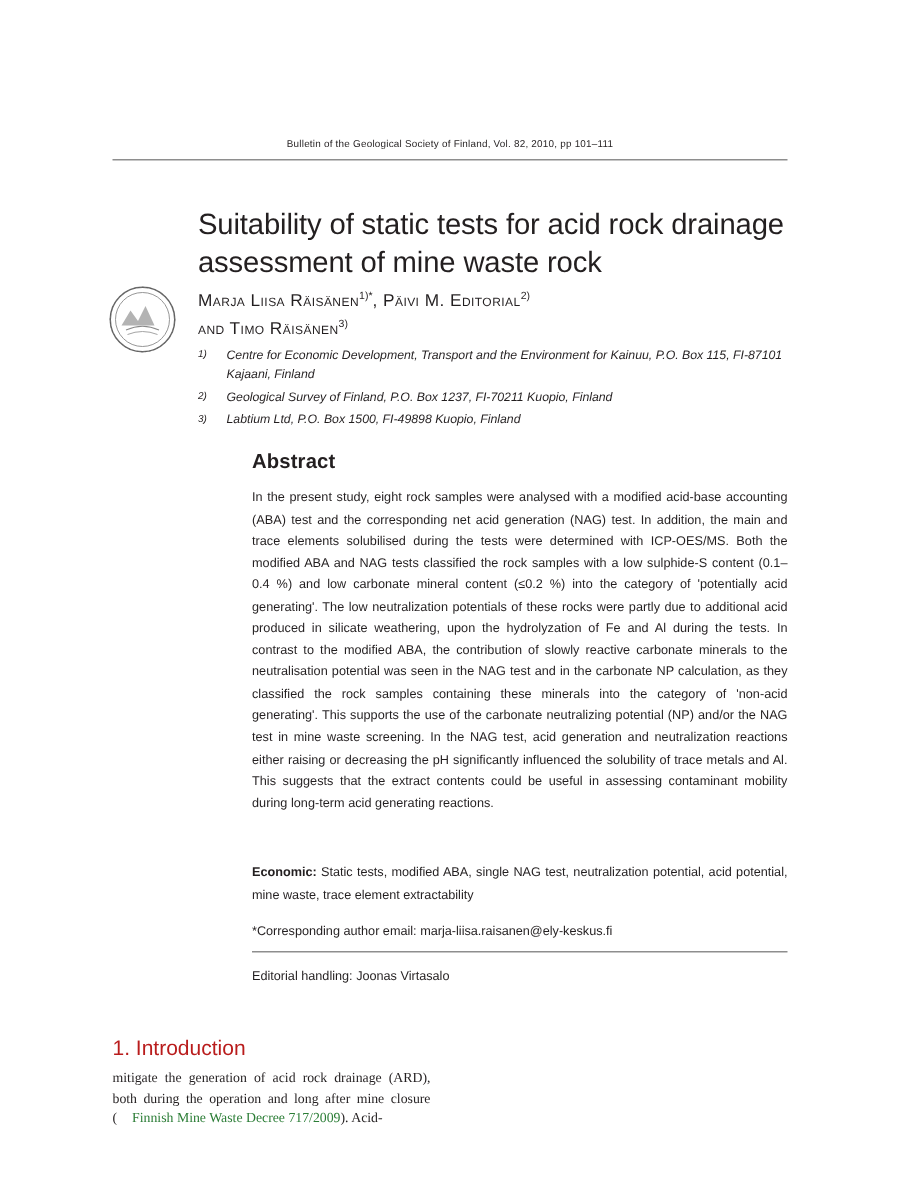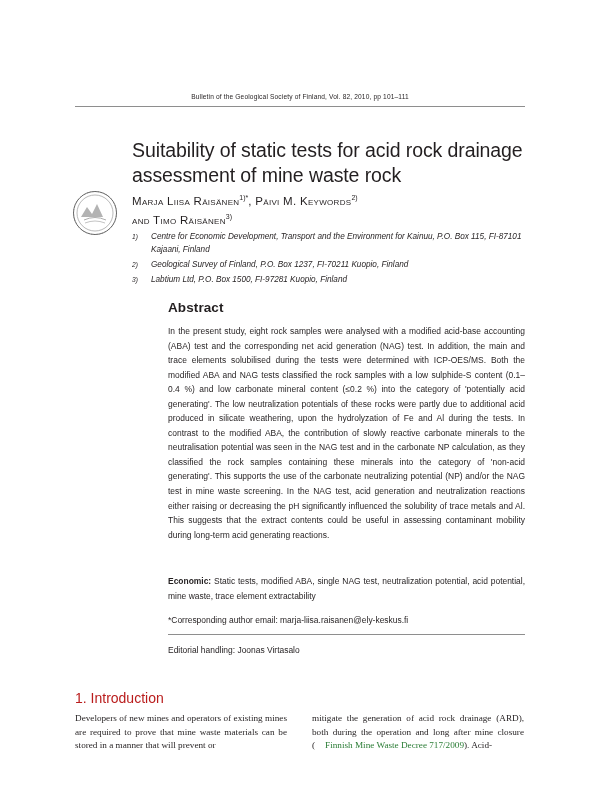--- a/index.html
+++ b/index.html
@@ -201,54 +201,53 @@
       <circle cx="23" cy="23" r="21.5" fill="none" stroke="#6d6d6d" stroke-width="1"></circle>
       <circle cx="23" cy="23" r="18" fill="none" stroke="#8a8a8a" stroke-width="0.6"></circle>
       <path d="M9 27 L15 17 L20 24 L25 14 L31 27 Z" fill="#9a9a9a" opacity="0.75"></path>
       <path d="M12 30 Q23 25 34 30" fill="none" stroke="#8a8a8a" stroke-width="0.7"></path>
       <path d="M13 33 Q23 29 33 33" fill="none" stroke="#9a9a9a" stroke-width="0.6"></path>
       <circle cx="23" cy="23" r="21.5" fill="none" stroke="#555" stroke-width="0.4" stroke-dasharray="1.2 1.6"></circle>
     </svg>
   </div>
 
   <div class="authors">
-    <span>Marja Liisa Räisänen</span><sup>1)*</sup><span>, </span><span>Päivi M. Keywords</span><sup>2)</sup><br>
+    <span>Marja Liisa Räisänen</span><sup>1)*</sup><span>, </span><span>Päivi M. Editorial</span><sup>2)</sup><br>
     <span>and </span><span>Timo Räisänen</span><sup>3)</sup>
   </div>
 
   <div class="affiliations">
     <div class="aff-row">
       <span class="aff-num"><sup>1)</sup></span>
       <span>Centre for Economic Development, Transport and the Environment for Kainuu, P.O. Box 115, FI-87101 Kajaani, Finland</span>
     </div>
     <div class="aff-row">
       <span class="aff-num"><sup>2)</sup></span>
       <span>Geological Survey of Finland, P.O. Box 1237, FI-70211 Kuopio, Finland</span>
     </div>
     <div class="aff-row">
       <span class="aff-num"><sup>3)</sup></span>
-      <span>Labtium Ltd, P.O. Box 1500, FI-97281 Kuopio, Finland</span>
+      <span>Labtium Ltd, P.O. Box 1500, FI-49898 Kuopio, Finland</span>
     </div>
   </div>
 
   <div class="abstract-h">Abstract</div>
   <div class="abstract-body">In the present study, eight rock samples were analysed with a modified acid-base accounting (ABA) test and the corresponding net acid generation (NAG) test. In addition, the main and trace elements solubilised during the tests were determined with ICP-OES/MS. Both the modified ABA and NAG tests classified the rock samples with a low sulphide-S content (0.1–0.4 %) and low carbonate mineral content (≤0.2 %) into the category of 'potentially acid generating'. The low neutralization potentials of these rocks were partly due to additional acid produced in silicate weathering, upon the hydrolyzation of Fe and Al during the tests. In contrast to the modified ABA, the contribution of slowly reactive carbonate minerals to the neutralisation potential was seen in the NAG test and in the carbonate NP calculation, as they classified the rock samples containing these minerals into the category of 'non-acid generating'. This supports the use of the carbonate neutralizing potential (NP) and/or the NAG test in mine waste screening. In the NAG test, acid generation and neutralization reactions either raising or decreasing the pH significantly influenced the solubility of trace metals and Al. This suggests that the extract contents could be useful in assessing contaminant mobility during long-term acid generating reactions.</div>
 
   <div class="keywords">
     <b>Economic:</b><span> Static tests, modified ABA, single NAG test, neutralization potential, acid potential, mine waste, trace element extractability</span>
   </div>
 
   <div class="corresponding">*Corresponding author email: marja-liisa.raisanen@ely-keskus.fi</div>
 
   <div class="rule-mid"></div>
 
   <div class="editorial">Editorial handling: Joonas Virtasalo</div>
 
   <h2 class="section-h">1. Introduction</h2>
 
   <div class="cols">
-    <div class="col">Developers of new mines and operators of existing mines are required to prove that mine waste materials can be stored in a manner that will prevent or</div>
     <div class="col">
       <span>mitigate the generation of acid rock drainage (ARD), both during the operation and long after mine closure (</span><span class="link">Finnish Mine Waste Decree 717/2009</span><span>). Acid-</span>
     </div>
   </div>
 
 </div>
 
 </body></html>

